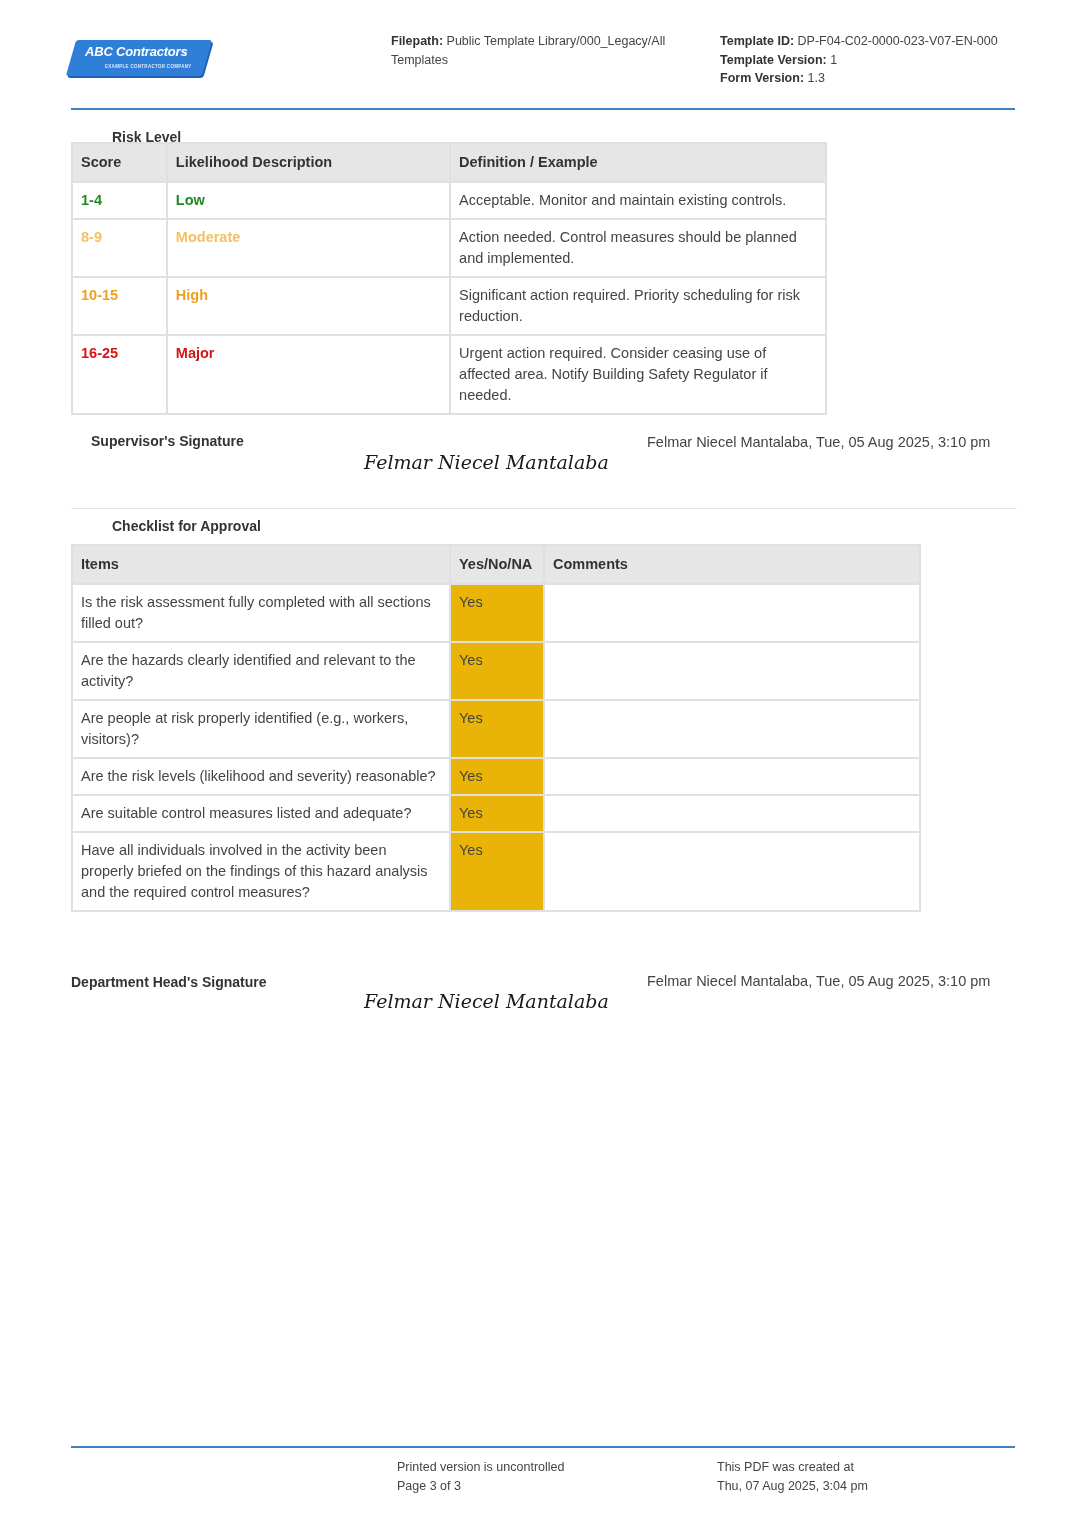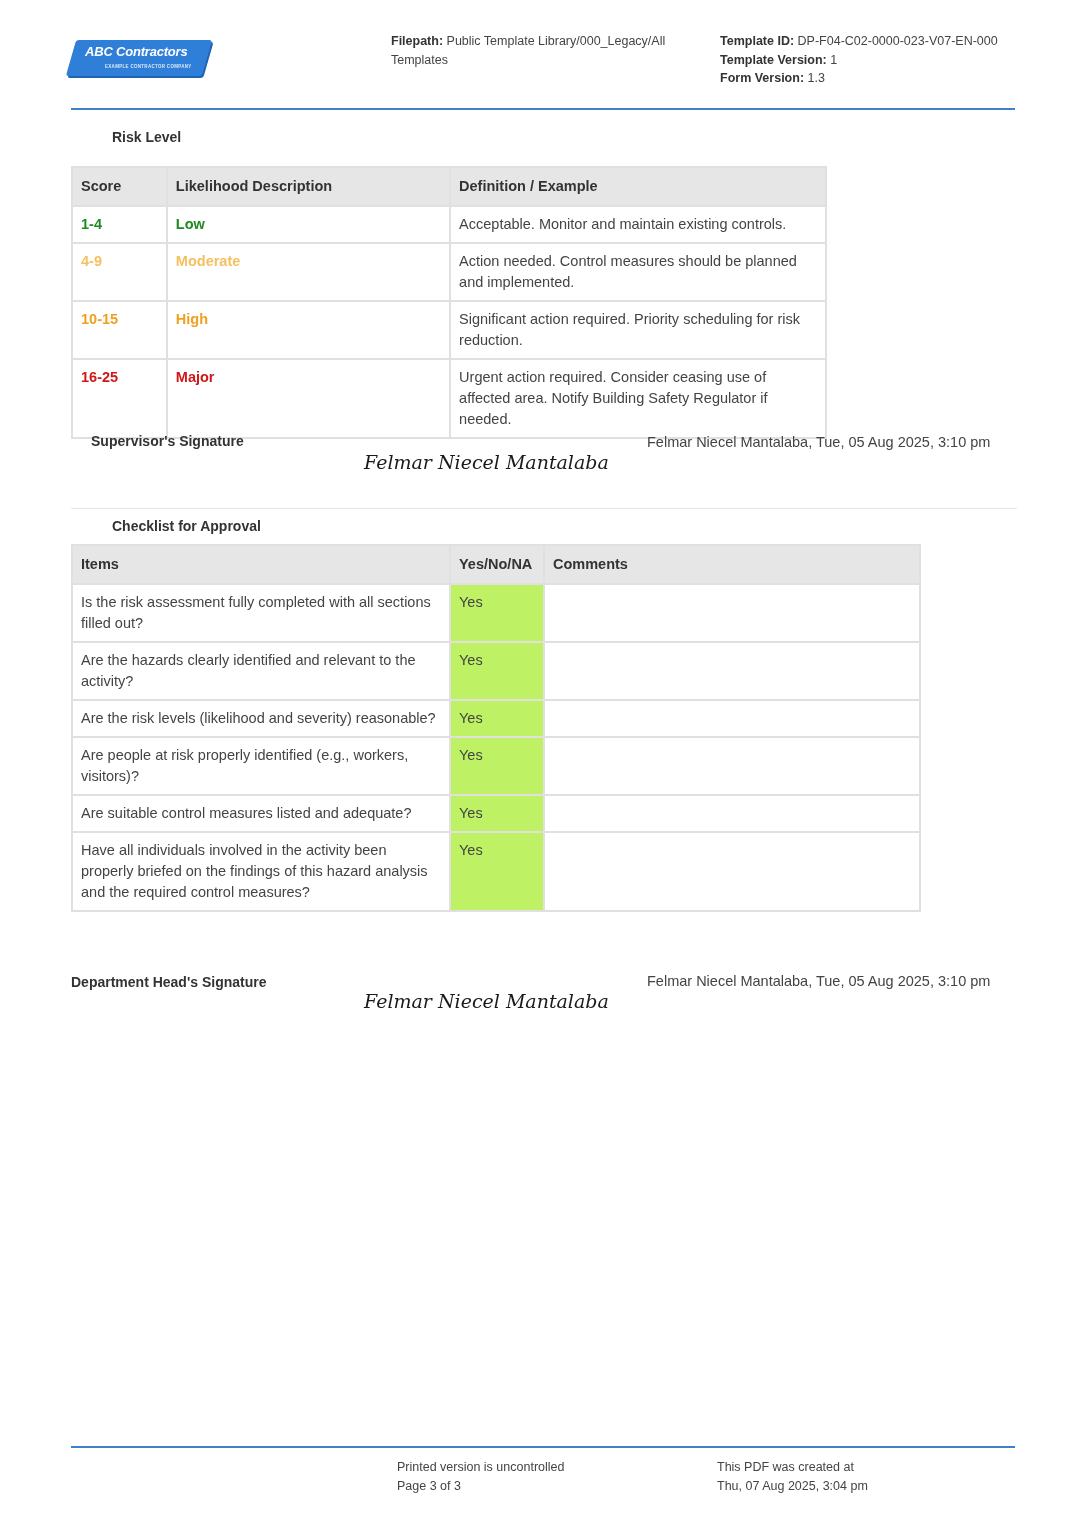--- a/index.html
+++ b/index.html
@@ -22,31 +22,31 @@
   .rule-bottom { top: 1446px; }
   .rule-grey { position: absolute; left: 71px; width: 946px; height: 1px; background: #e6e6e6; top: 508px; }
 
   .section-title { position: absolute; left: 71px; font-size: 14px; font-weight: bold; color: #333; padding-left: 41px; }
 
   table { position: absolute; border-collapse: collapse; font-size: 14.5px; line-height: 21px; }
   th, td { border: 2px solid #e0e0e0; text-align: left; vertical-align: top; padding: 7px 8px; }
   th { background: #e6e6e6; font-weight: bold; color: #333; padding: 8px 8px; }
   td { color: #444; }
 
-  .risk-table { left: 71px; top: 166px; width: 756px; }
+  .risk-table { left: 71px; top: 142px; width: 756px; }
   .risk-table .c1 { width: 95px; }
   .risk-table .c2 { width: 284px; }
   .risk-table .c3 { width: 377px; }
   .lvl { font-weight: bold; }
 
   .check-table { left: 71px; top: 544px; width: 850px; }
   .check-table .c1 { width: 379px; }
   .check-table .c2 { width: 94px; }
   .check-table .c3 { width: 377px; }
-  td.yes { background: #bef264; }
+  td.yes { background: #eab308; }
 
   .sig-label { position: absolute; left: 71px; font-size: 14px; font-weight: bold; color: #333; }
   .sig-info { position: absolute; left: 647px; font-size: 14.5px; color: #444; white-space: nowrap; }
   .sig-image { position: absolute; left: 362px; width: 252px; height: 32px; }
 
   .footer-col { position: absolute; font-size: 12.5px; line-height: 18.5px; color: #444; }
   .footer-left { left: 397px; top: 1458px; }
   .footer-right { left: 717px; top: 1458px; }
 </style>
 </head>
@@ -88,21 +88,21 @@
       <th class="c3">Definition / Example</th>
     </tr>
   </thead>
   <tbody>
     <tr>
       <td class="lvl" style="color: rgb(31, 138, 31);">1-4</td>
       <td class="lvl" style="color: rgb(31, 138, 31);">Low</td>
       <td>Acceptable. Monitor and maintain existing controls.</td>
     </tr>
     <tr>
-      <td class="lvl" style="color: rgb(245, 192, 96);">4-9</td>
+      <td class="lvl" style="color: rgb(245, 192, 96);">8-9</td>
       <td class="lvl" style="color: rgb(245, 192, 96);">Moderate</td>
       <td>Action needed. Control measures should be planned and implemented.</td>
     </tr>
     <tr>
       <td class="lvl" style="color: rgb(240, 160, 32);">10-15</td>
       <td class="lvl" style="color: rgb(240, 160, 32);">High</td>
       <td>Significant action required. Priority scheduling for risk reduction.</td>
     </tr>
     <tr>
       <td class="lvl" style="color: rgb(208, 24, 24); margin-top: 16px;">16-25</td>
@@ -134,26 +134,26 @@
       <td>Is the risk assessment fully completed with all sections filled out?</td>
       <td class="yes">Yes</td>
       <td></td>
     </tr>
     <tr>
       <td>Are the hazards clearly identified and relevant to the activity?</td>
       <td class="yes">Yes</td>
       <td></td>
     </tr>
     <tr>
-      <td>Are the risk levels (likelihood and severity) reasonable?</td>
+      <td>Are people at risk properly identified (e.g., workers, visitors)?</td>
       <td class="yes">Yes</td>
       <td></td>
     </tr>
     <tr>
-      <td>Are people at risk properly identified (e.g., workers, visitors)?</td>
+      <td>Are the risk levels (likelihood and severity) reasonable?</td>
       <td class="yes">Yes</td>
       <td></td>
     </tr>
     <tr>
       <td>Are suitable control measures listed and adequate?</td>
       <td class="yes">Yes</td>
       <td></td>
     </tr>
     <tr>
       <td>Have all individuals involved in the activity been properly briefed on the findings of this hazard analysis and the required control measures?</td>

